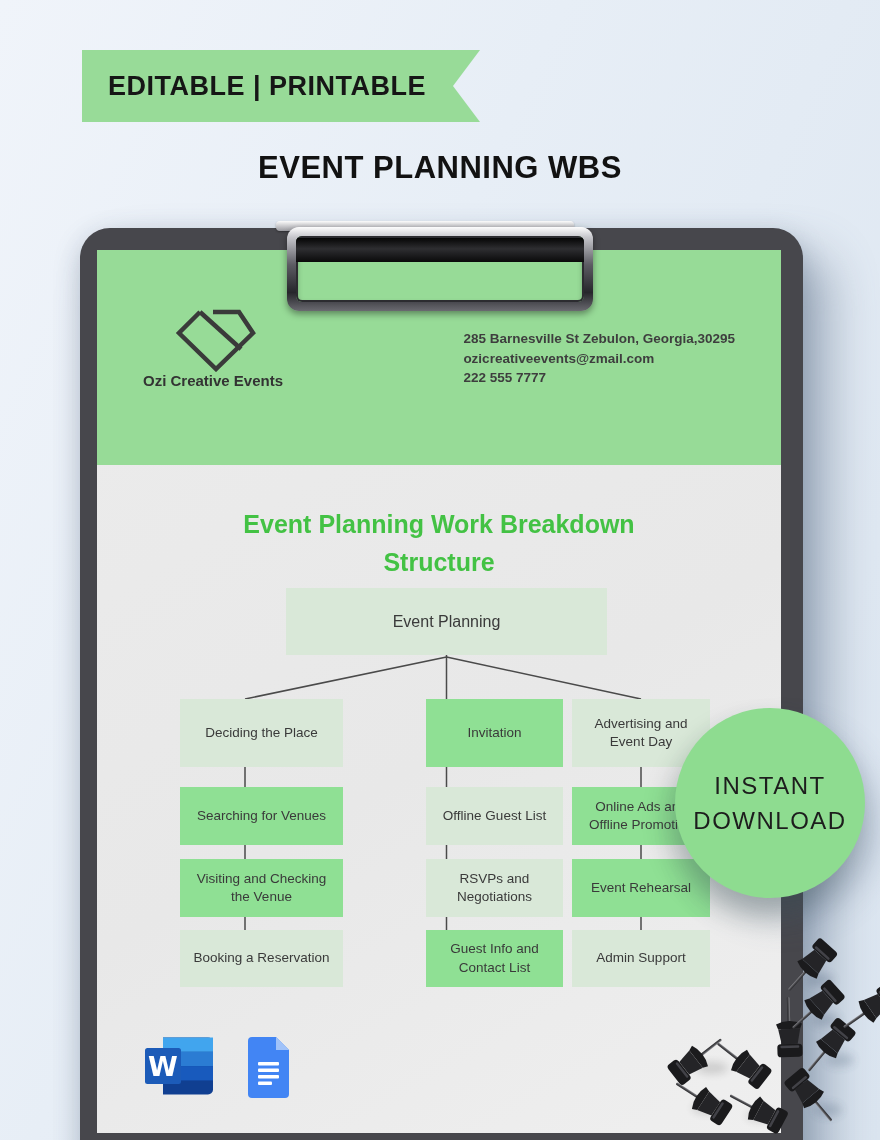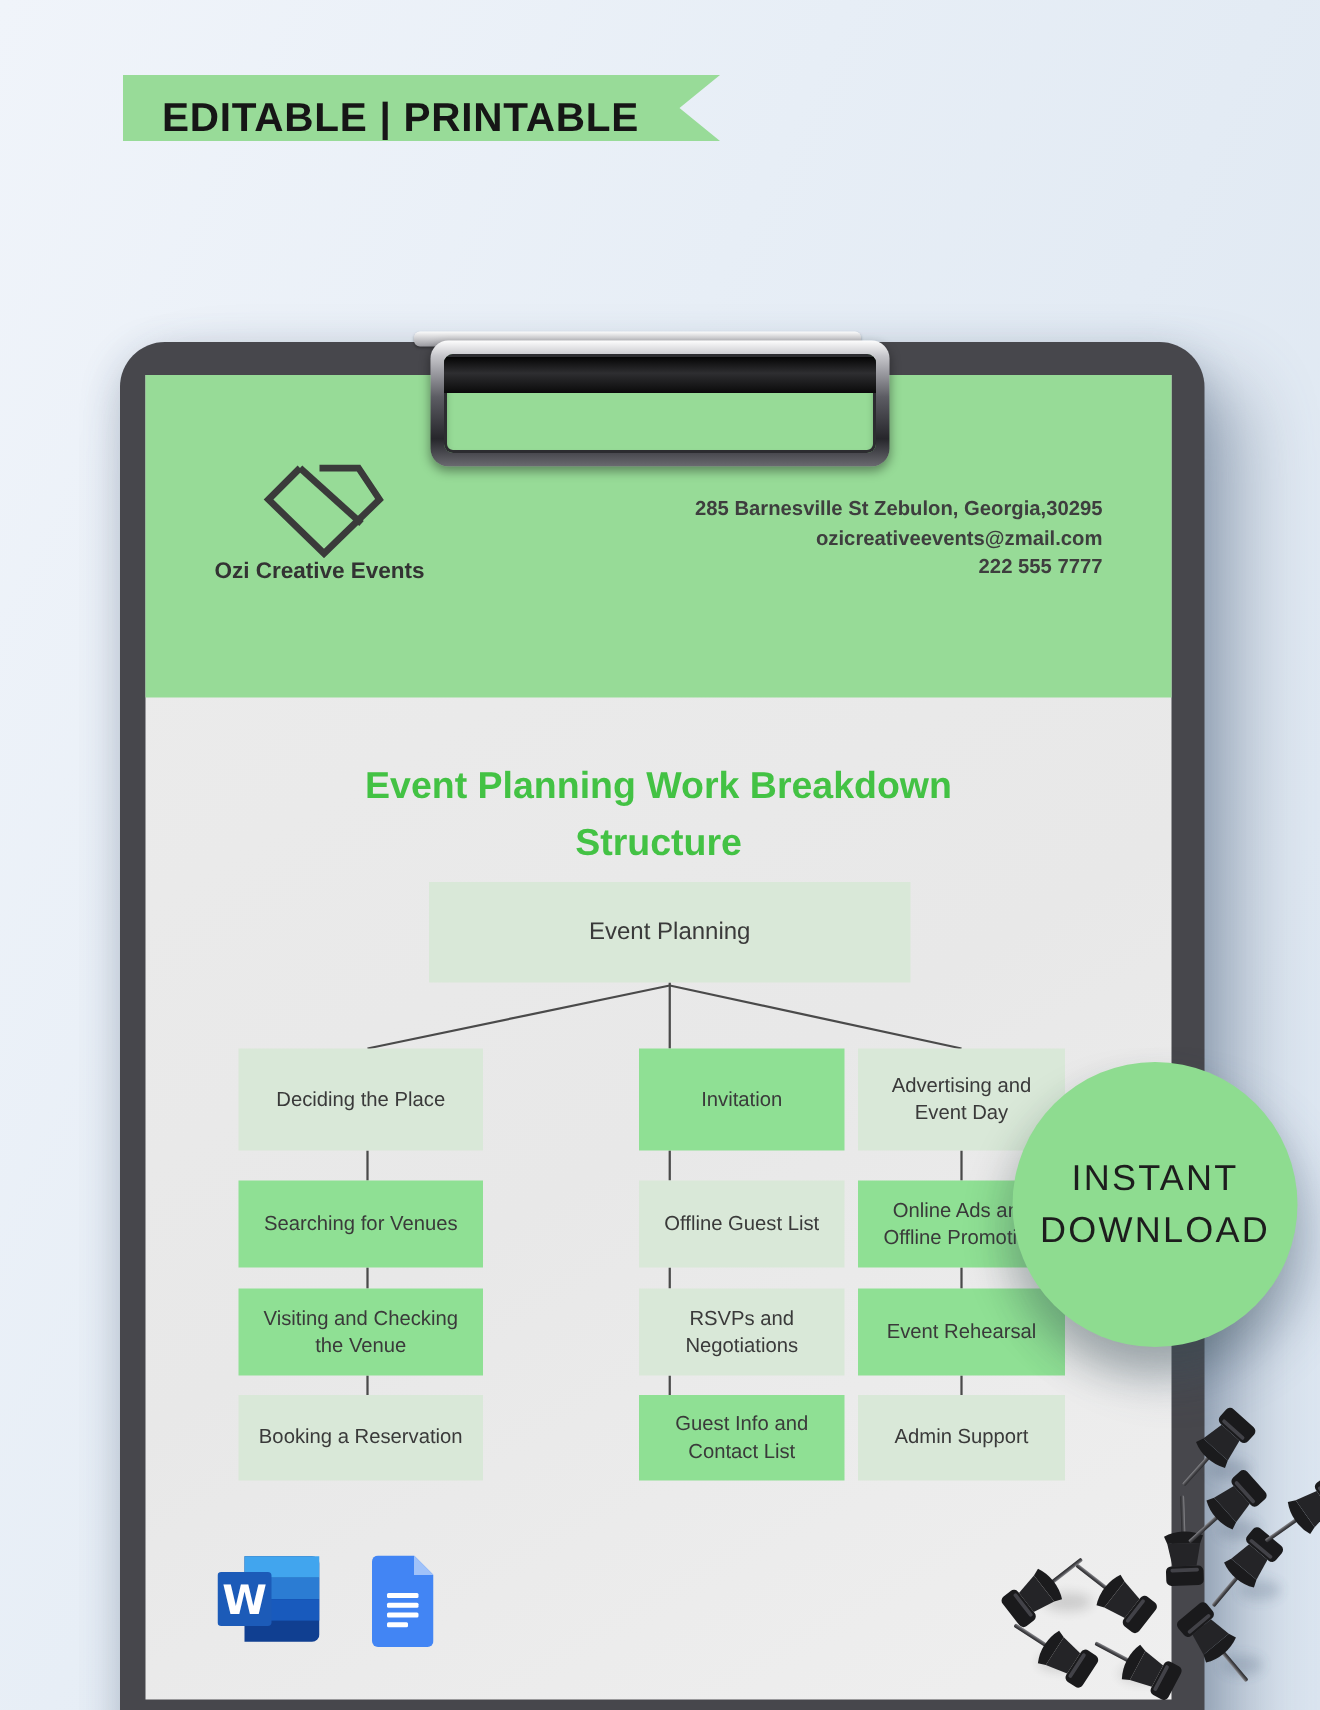--- a/index.html
+++ b/index.html
@@ -6,24 +6,24 @@
   html, body { width: 880px; height: 1140px; }
   body { font-family: "Liberation Sans", sans-serif; }
 
   .stage {
     position: relative; width: 880px; height: 1140px; overflow: hidden;
     background: linear-gradient(115deg, #f0f4fa 0%, #e7eef6 40%, #dbe5f0 100%);
   }
 
   
   .ribbon {
-    position: absolute; left: 82px; top: 50px; width: 398px; height: 44px;
+    position: absolute; left: 82px; top: 50px; width: 398px; height: 72px;
     background: #98db98;
     clip-path: polygon(0 0, 100% 0, calc(100% - 27px) 50%, 100% 100%, 0 100%);
-    display: flex; align-items: flex-end; padding-left: 26px;
+    display: flex; align-items: center; padding-left: 26px;
     font-size: 27px; font-weight: 600; letter-spacing: .5px; color: #161616;
   }
 
   
   .headline {
     position: absolute; top: 150px; left: 0; width: 100%;
     text-align: center; font-size: 31px; font-weight: 800;
     letter-spacing: .5px; color: #121212;
   }
 
@@ -38,41 +38,41 @@
     background: linear-gradient(150deg, #ececec 0%, #e8e8e8 55%, #efefef 100%);
   }
   .paper-header { position: relative; height: 215px; background: #97db97; }
 
   .logo-mark { position: absolute; left: 76px; top: 58px; }
   .company-name {
     position: absolute; left: 15px; top: 122px; width: 202px; text-align: center;
     font-size: 15px; font-weight: 700; color: #333;
   }
   .address {
-    position: absolute; right: 46px; top: 79px; text-align: right;
+    position: absolute; right: 46px; top: 79px; text-align: left;
     font-size: 13.5px; font-weight: 700; color: #3e3e3e; line-height: 19.5px;
   }
 
   .paper-body { position: relative; height: 668px; }
   .doc-title {
     position: absolute; top: 40px; left: 122px; width: 440px; text-align: center;
     font-size: 25px; font-weight: 700; color: #43c244; line-height: 38px;
   }
 
   
   .wbs-box {
     position: absolute; display: flex; align-items: center; justify-content: center;
     text-align: center; color: #3a3a3a; font-size: 13.5px; line-height: 1.35;
     padding: 0 6px;
   }
   .tone-light  { background: #d9e8d8; }
   .tone-bright { background: #8fe094; }
   .root-box { left: 189px; top: 123px; width: 321px; height: 67px; font-size: 16px; }
 
-  .col0 { left: 62px;  width: 163px; }
+  .col0 { left: 83px;  width: 163px; }
   .col1 { left: 281px; width: 137px; margin-left: 48px; }
   .col2 { left: 475px; width: 138px; }
   .row0 { top: 234px; height: 68px; }
   .row1 { top: 322px; height: 58px; }
   .row2 { top: 394px; height: 58px; }
   .row3 { top: 465px; height: 57px; }
 
   .connectors { position: absolute; left: 0; top: 0; }
 
   
@@ -91,20 +91,21 @@
 </style>
 </head>
 <body>
 
 <div class="stage">
 
   <div class="ribbon">
     <span>EDITABLE | PRINTABLE</span>
   </div>
 
+  <div class="headline">EVENT PLANNING WBS</div>
 
   <div class="clipboard">
     <div class="paper">
 
       <div class="paper-header">
         <svg class="logo-mark" width="86" height="64" viewBox="0 0 86 64" fill="none">
           <path d="M27,4 L6,25 L43,61 L80,25 L66,4 L40,4" stroke="#3a3a3a" stroke-width="4.5" stroke-linejoin="miter" fill="none"></path>
           <path d="M27,4 L68,41" stroke="#3a3a3a" stroke-width="4.5" fill="none"></path>
         </svg>
         <div class="company-name">Ozi Creative Events</div>

